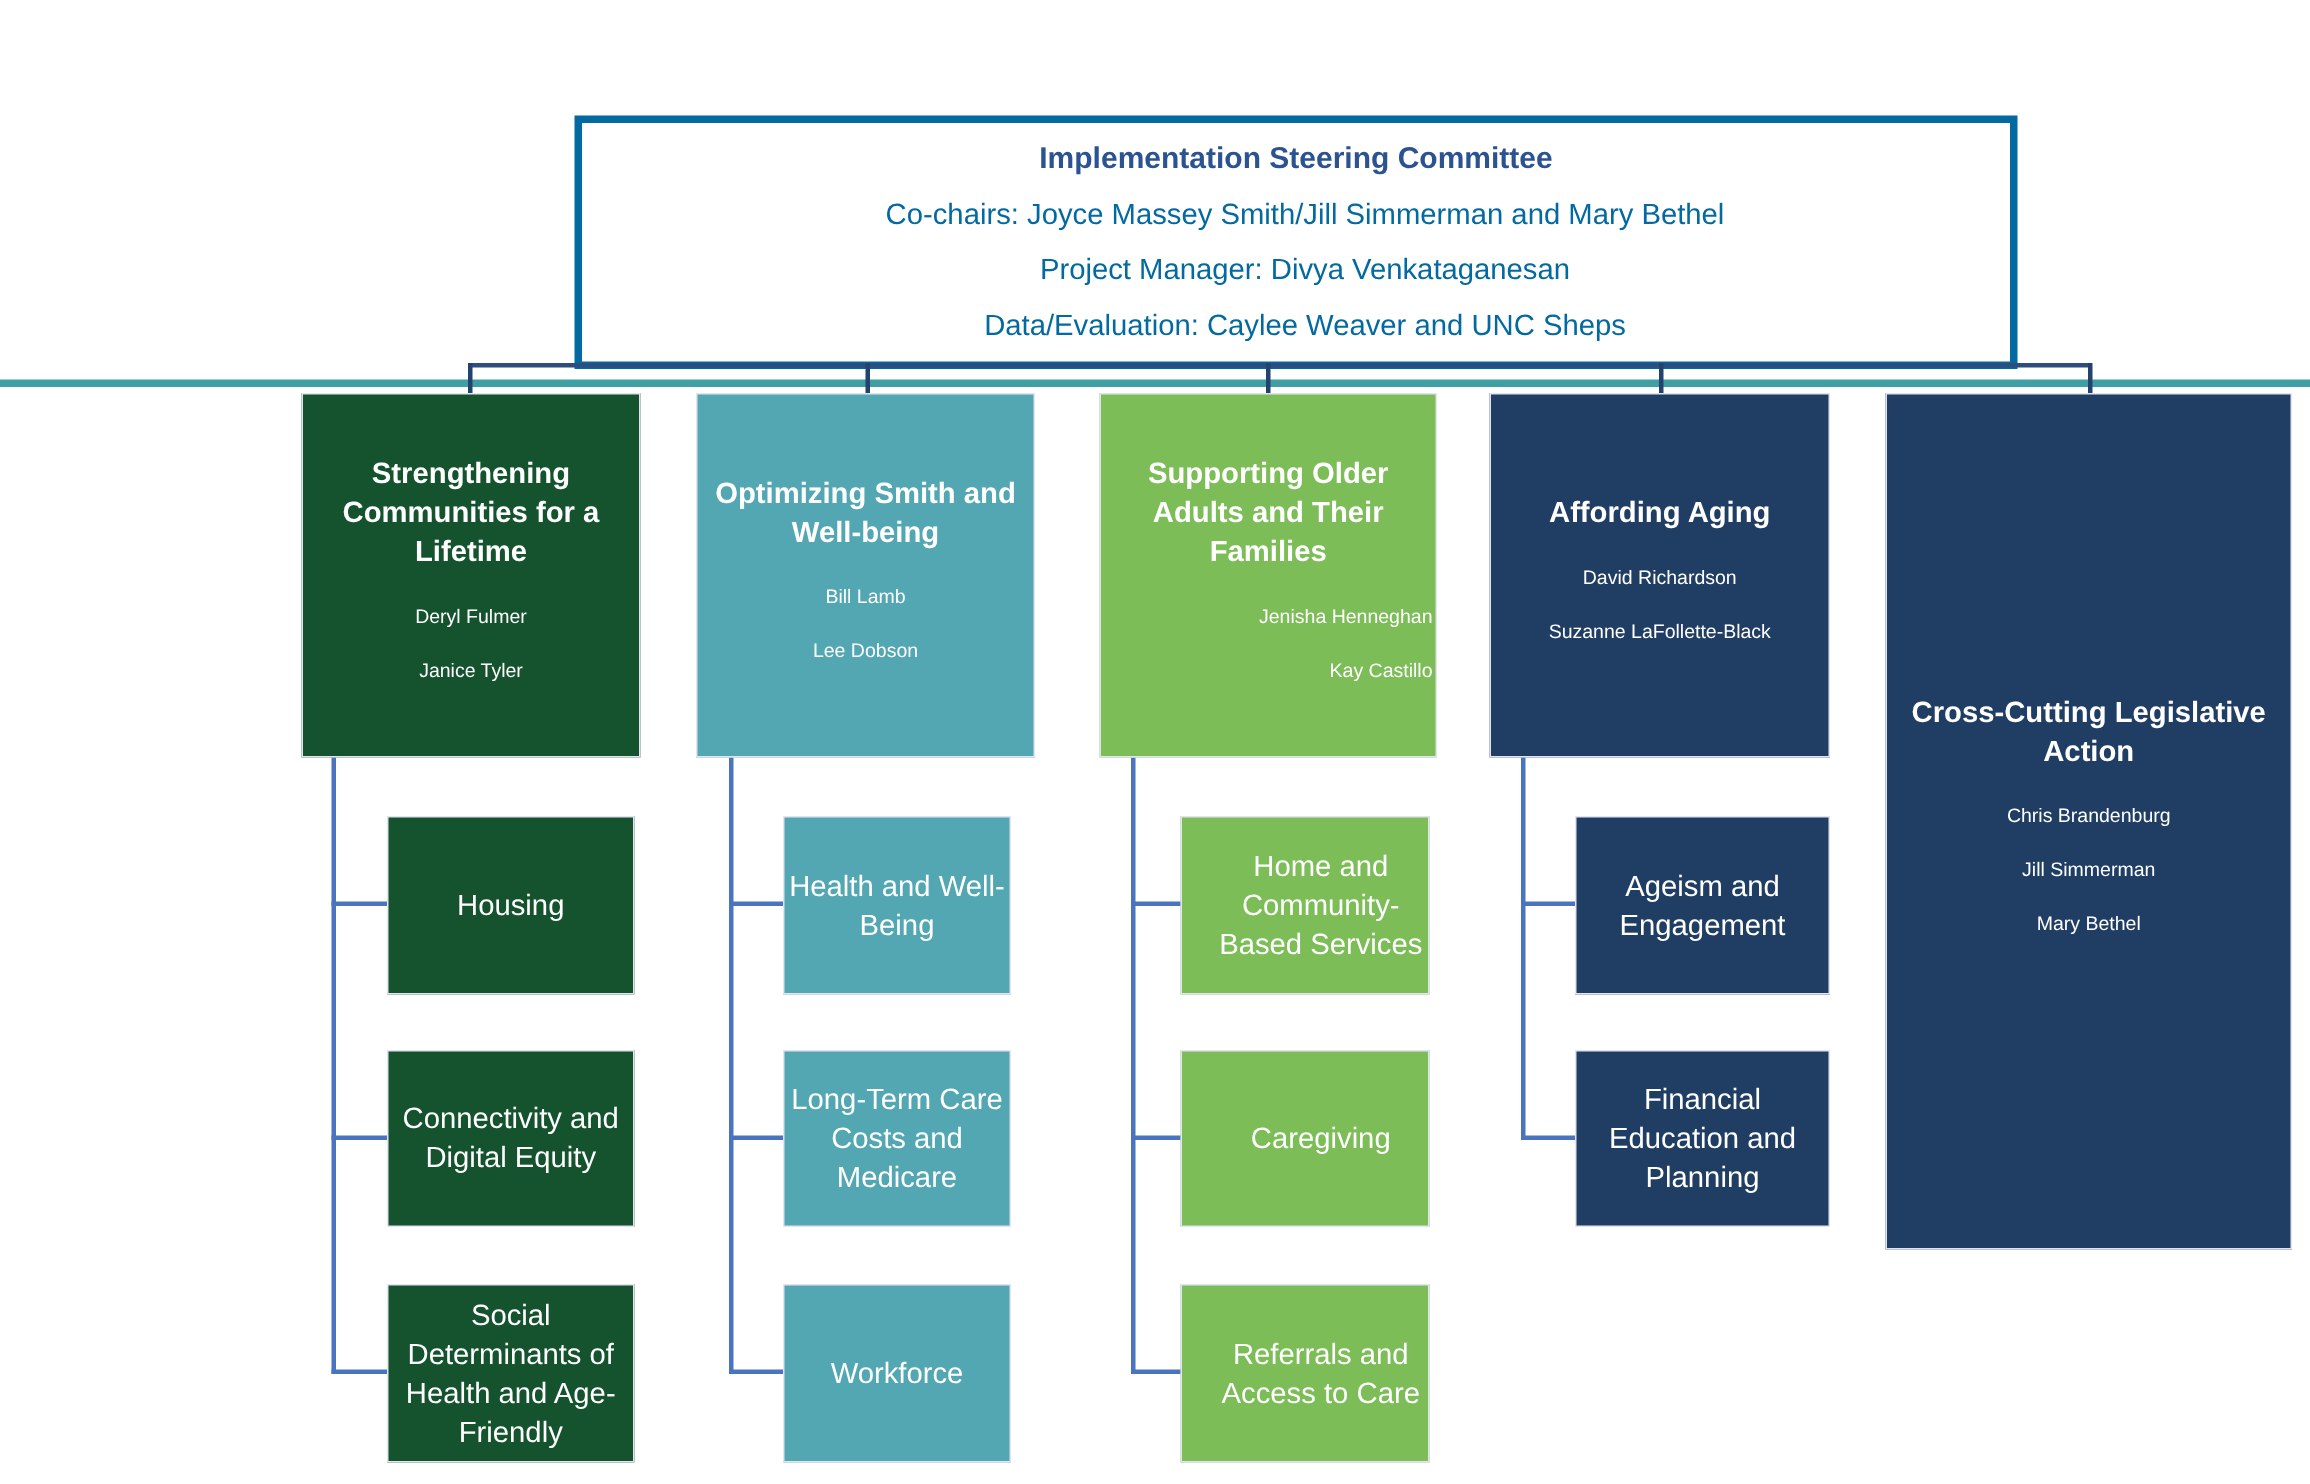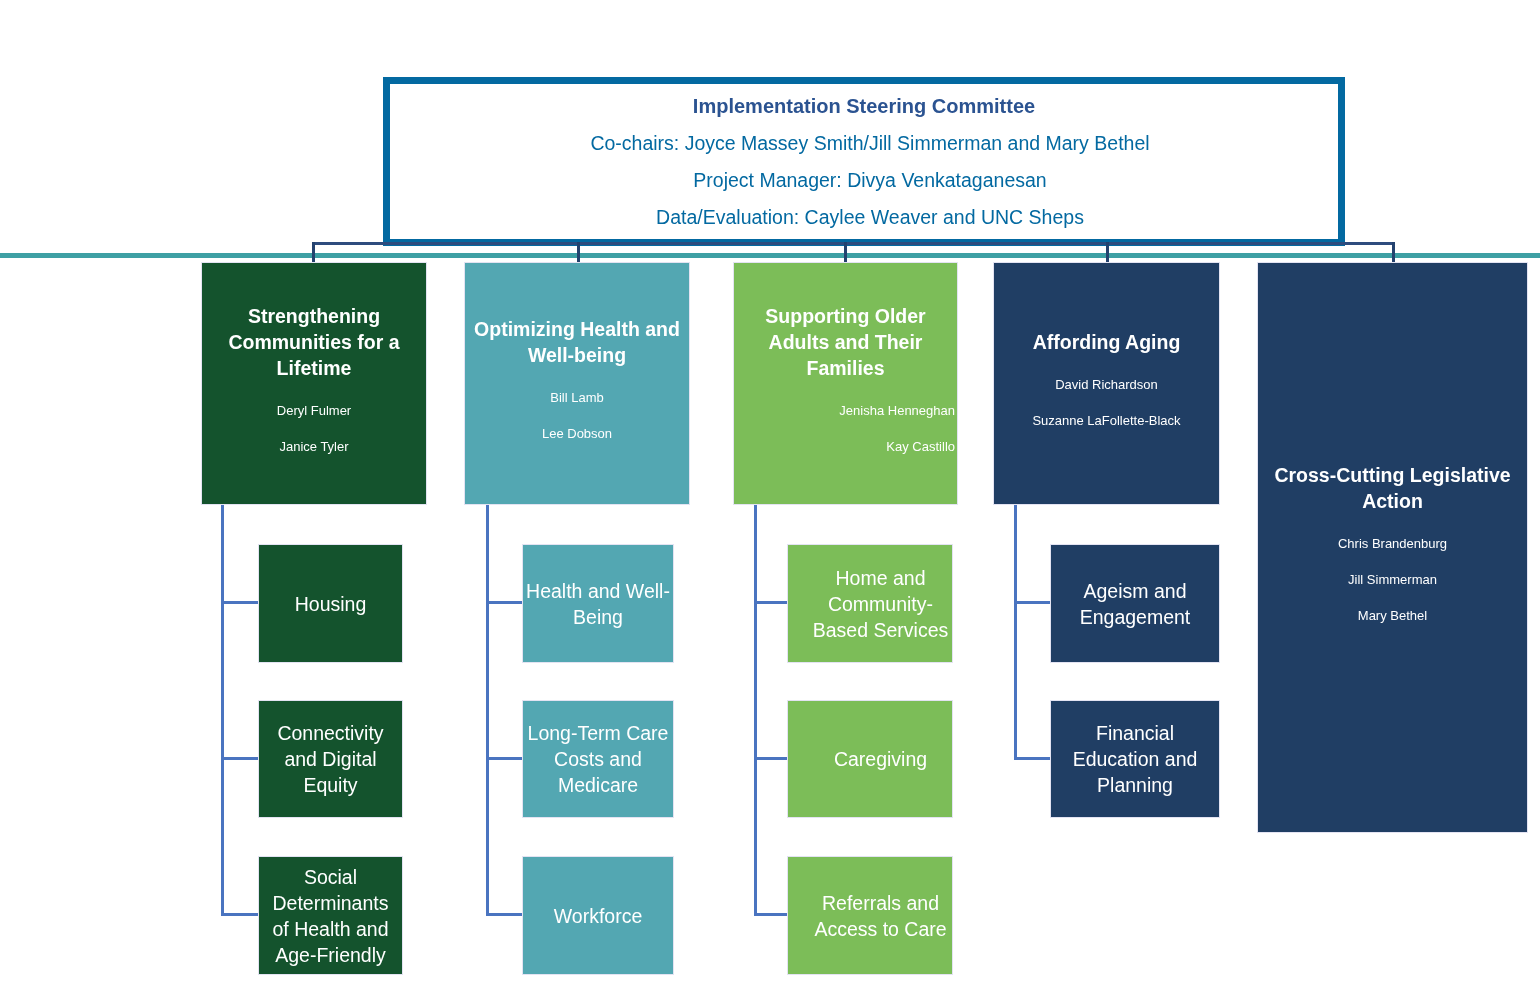--- a/index.html
+++ b/index.html
@@ -2,21 +2,21 @@
 <html><head>
 <meta charset="utf-8">
 <style>
   html,body{margin:0;padding:0;background:#ffffff;}
   body{font-family:"Liberation Sans", sans-serif;}
   #org-chart{position:relative;width:1540px;height:989px;background:#ffffff;overflow:hidden;}
 
   
   .steering-box{
     position:absolute;left:383px;top:77px;width:962px;height:169px;
-    box-sizing:border-box;border:7px solid #0369a1;background:#ffffff;
+    box-sizing:border-box;border:5px solid #0369a1;background:#ffffff;
     display:flex;flex-direction:column;align-items:center;justify-content:center;
     text-align:center;
   }
   .steering-title{color:#2B5391;font-weight:bold;font-size:20px;line-height:37px;}
   .steering-line{color:#0369a1;font-size:19.5px;line-height:37px;margin-left:12px;}
 
   
   .conn{position:absolute;}
   .top-bracket-h{left:313px;top:242px;width:1081px;height:3px;background:#2E4C7E;}
   .teal-divider{left:0;top:253px;width:1540px;height:5px;background:#3EA0A4;}
@@ -57,21 +57,21 @@
   .hb-4{left:1257px;width:271px;height:571px;padding:0 5px;}
   .header-title{font-weight:bold;font-size:19.5px;line-height:26px;margin-bottom:12px;}
   .member{font-size:13px;line-height:26px;margin:5px 0;}
 
   .sub{font-size:19.5px;line-height:26px;padding:2px 3px;
        display:flex;align-items:center;justify-content:center;}
   .sub div{width:100%;}
   .row-0{top:544px;height:119px;}
   .row-1{top:700px;height:118px;}
   .row-2{top:856px;height:119px;}
-  .sx-0{left:258px;width:145px;}
+  .sx-0{left:258px;width:165px;}
   .sx-1{left:522px;width:152px;}
   .sx-2{left:787px;width:166px;padding-left:24px;}
   .sx-3{left:1050px;width:170px;}
 </style>
 </head>
 <body>
 
 <div id="org-chart">
 
   <div class="steering-box">
@@ -117,21 +117,21 @@
     <div>Housing</div>
   </div>
   <div class="box c-purple sub sx-0 row-1">
     <div>Connectivity and Digital Equity</div>
   </div>
   <div class="box c-purple sub sx-0 row-2">
     <div>Social Determinants of Health and Age-Friendly</div>
   </div>
 
   <div class="box c-teal header-box hb-1">
-    <div class="header-title">Optimizing Health and Well-being</div>
+    <div class="header-title">Optimizing Smith and Well-being</div>
     <div class="member">Bill Lamb</div>
     <div class="member">Lee Dobson</div>
   </div>
   <div class="box c-teal sub sx-1 row-0">
     <div>Health and Well-Being</div>
   </div>
   <div class="box c-teal sub sx-1 row-2">
     <div>Workforce</div>
   </div>
   <div class="box c-teal sub sx-1 row-1">

